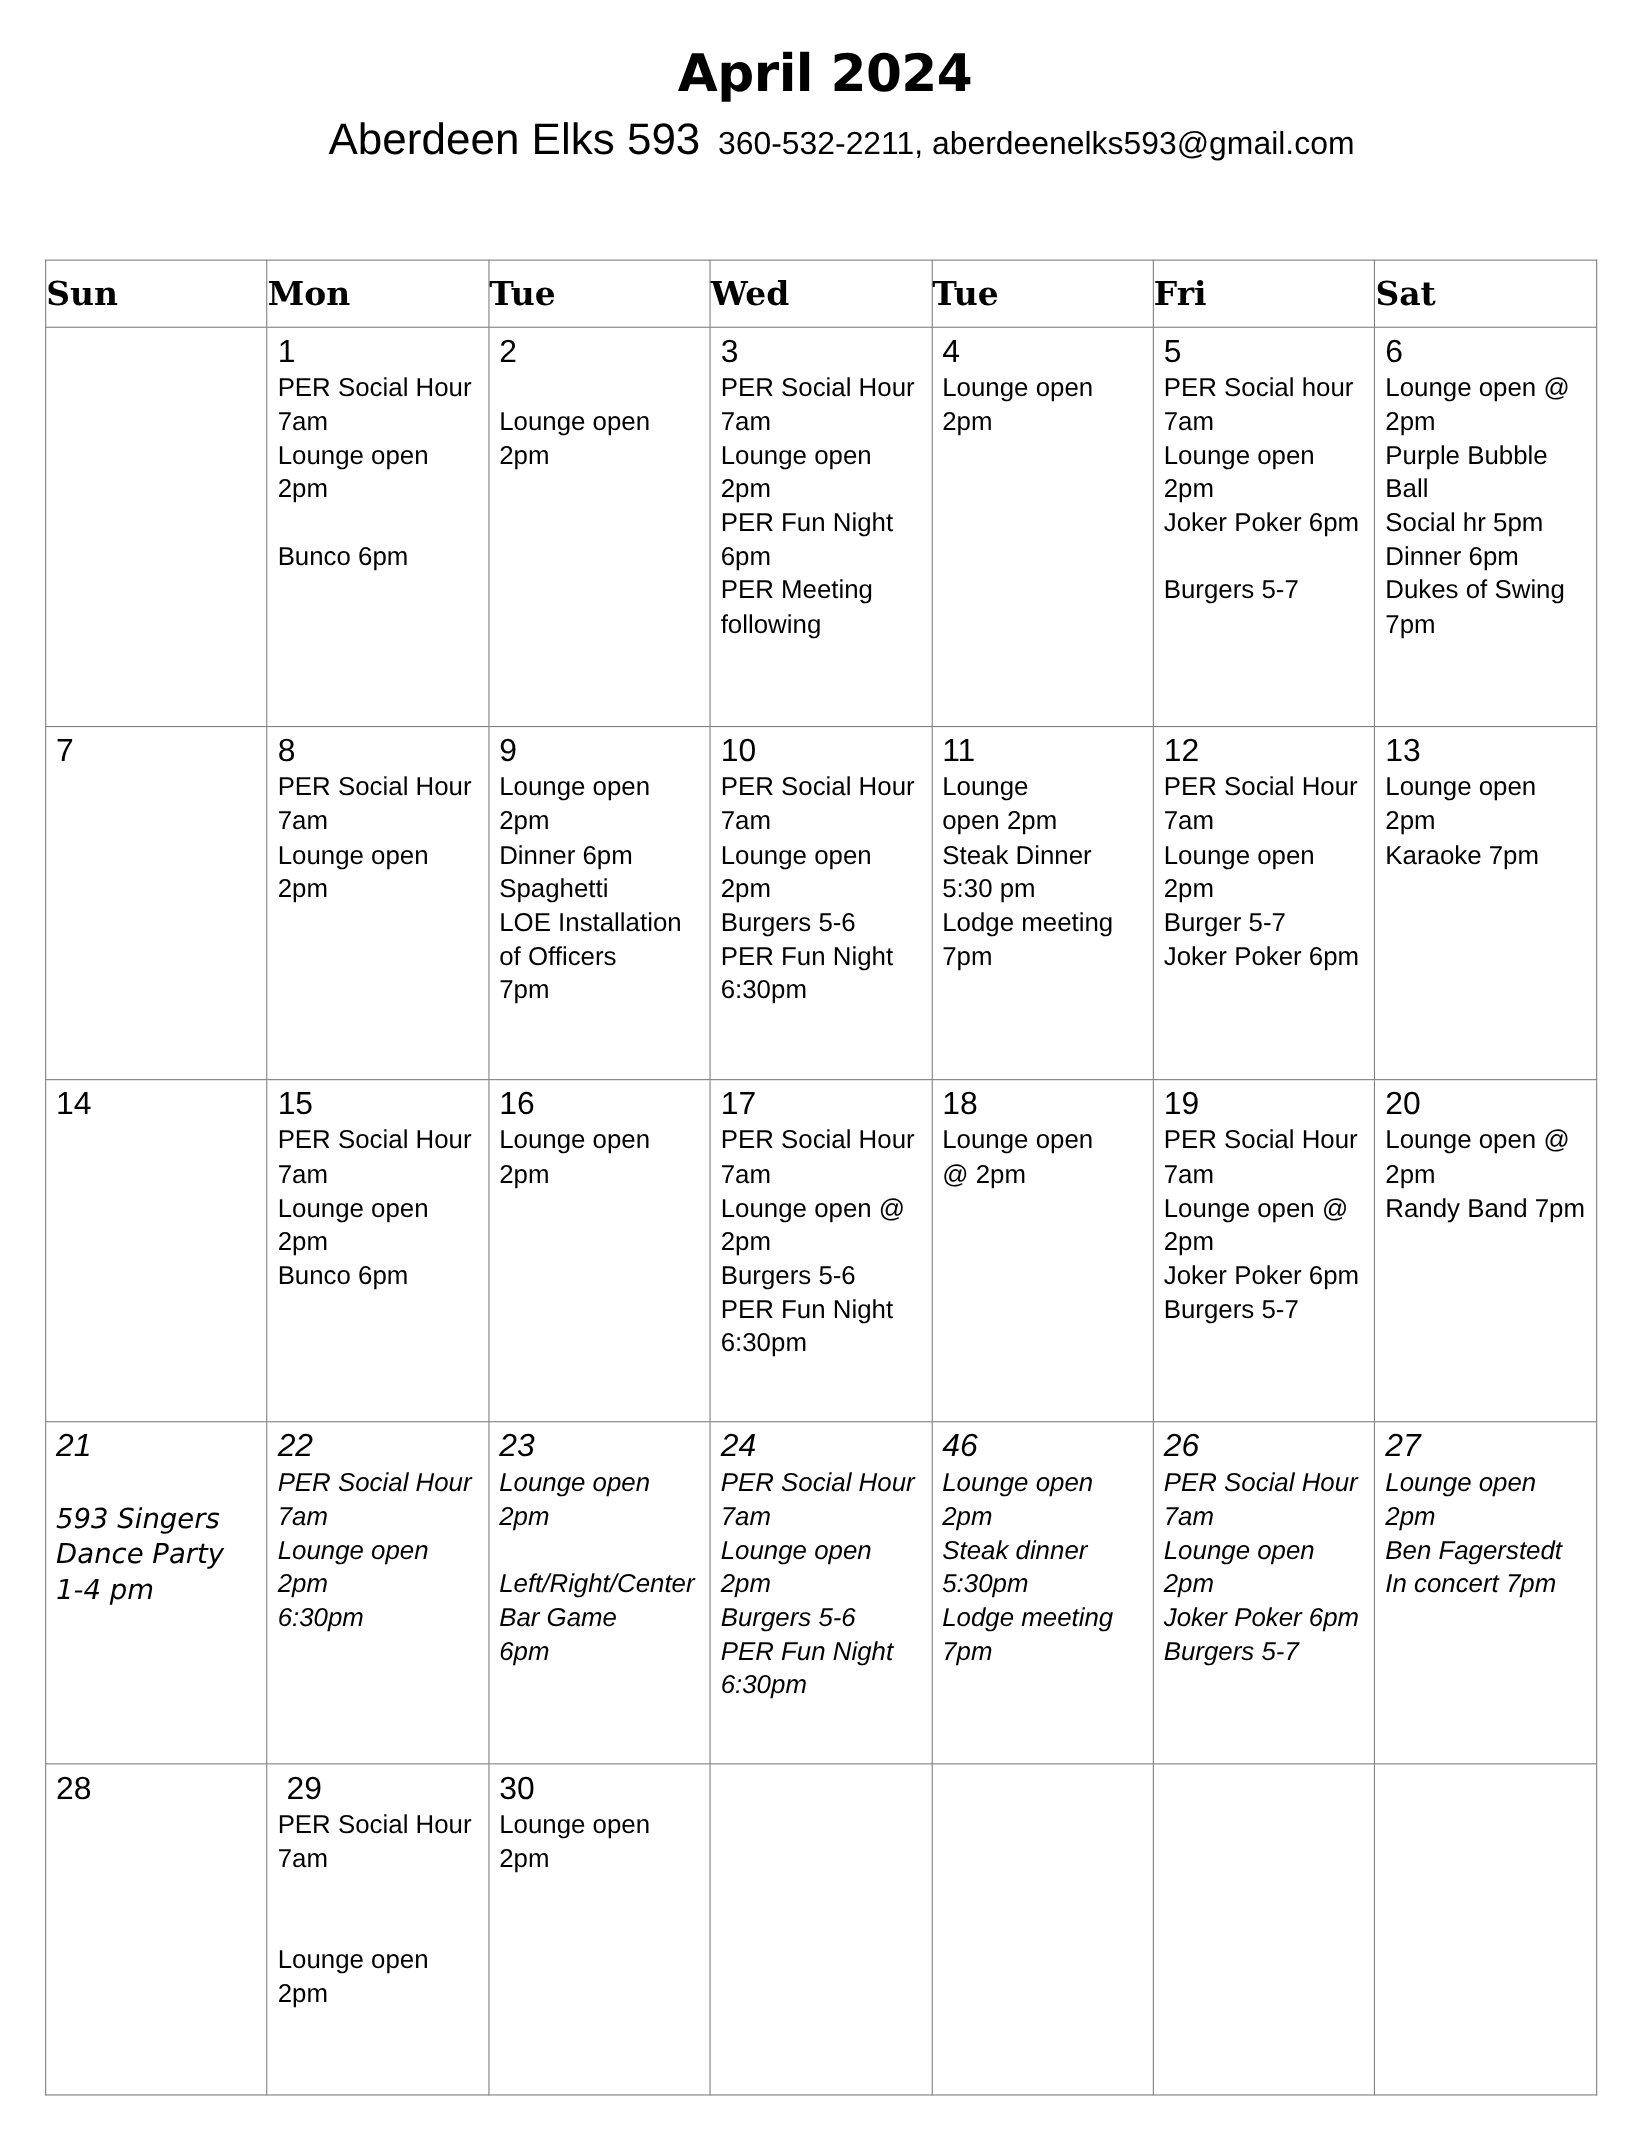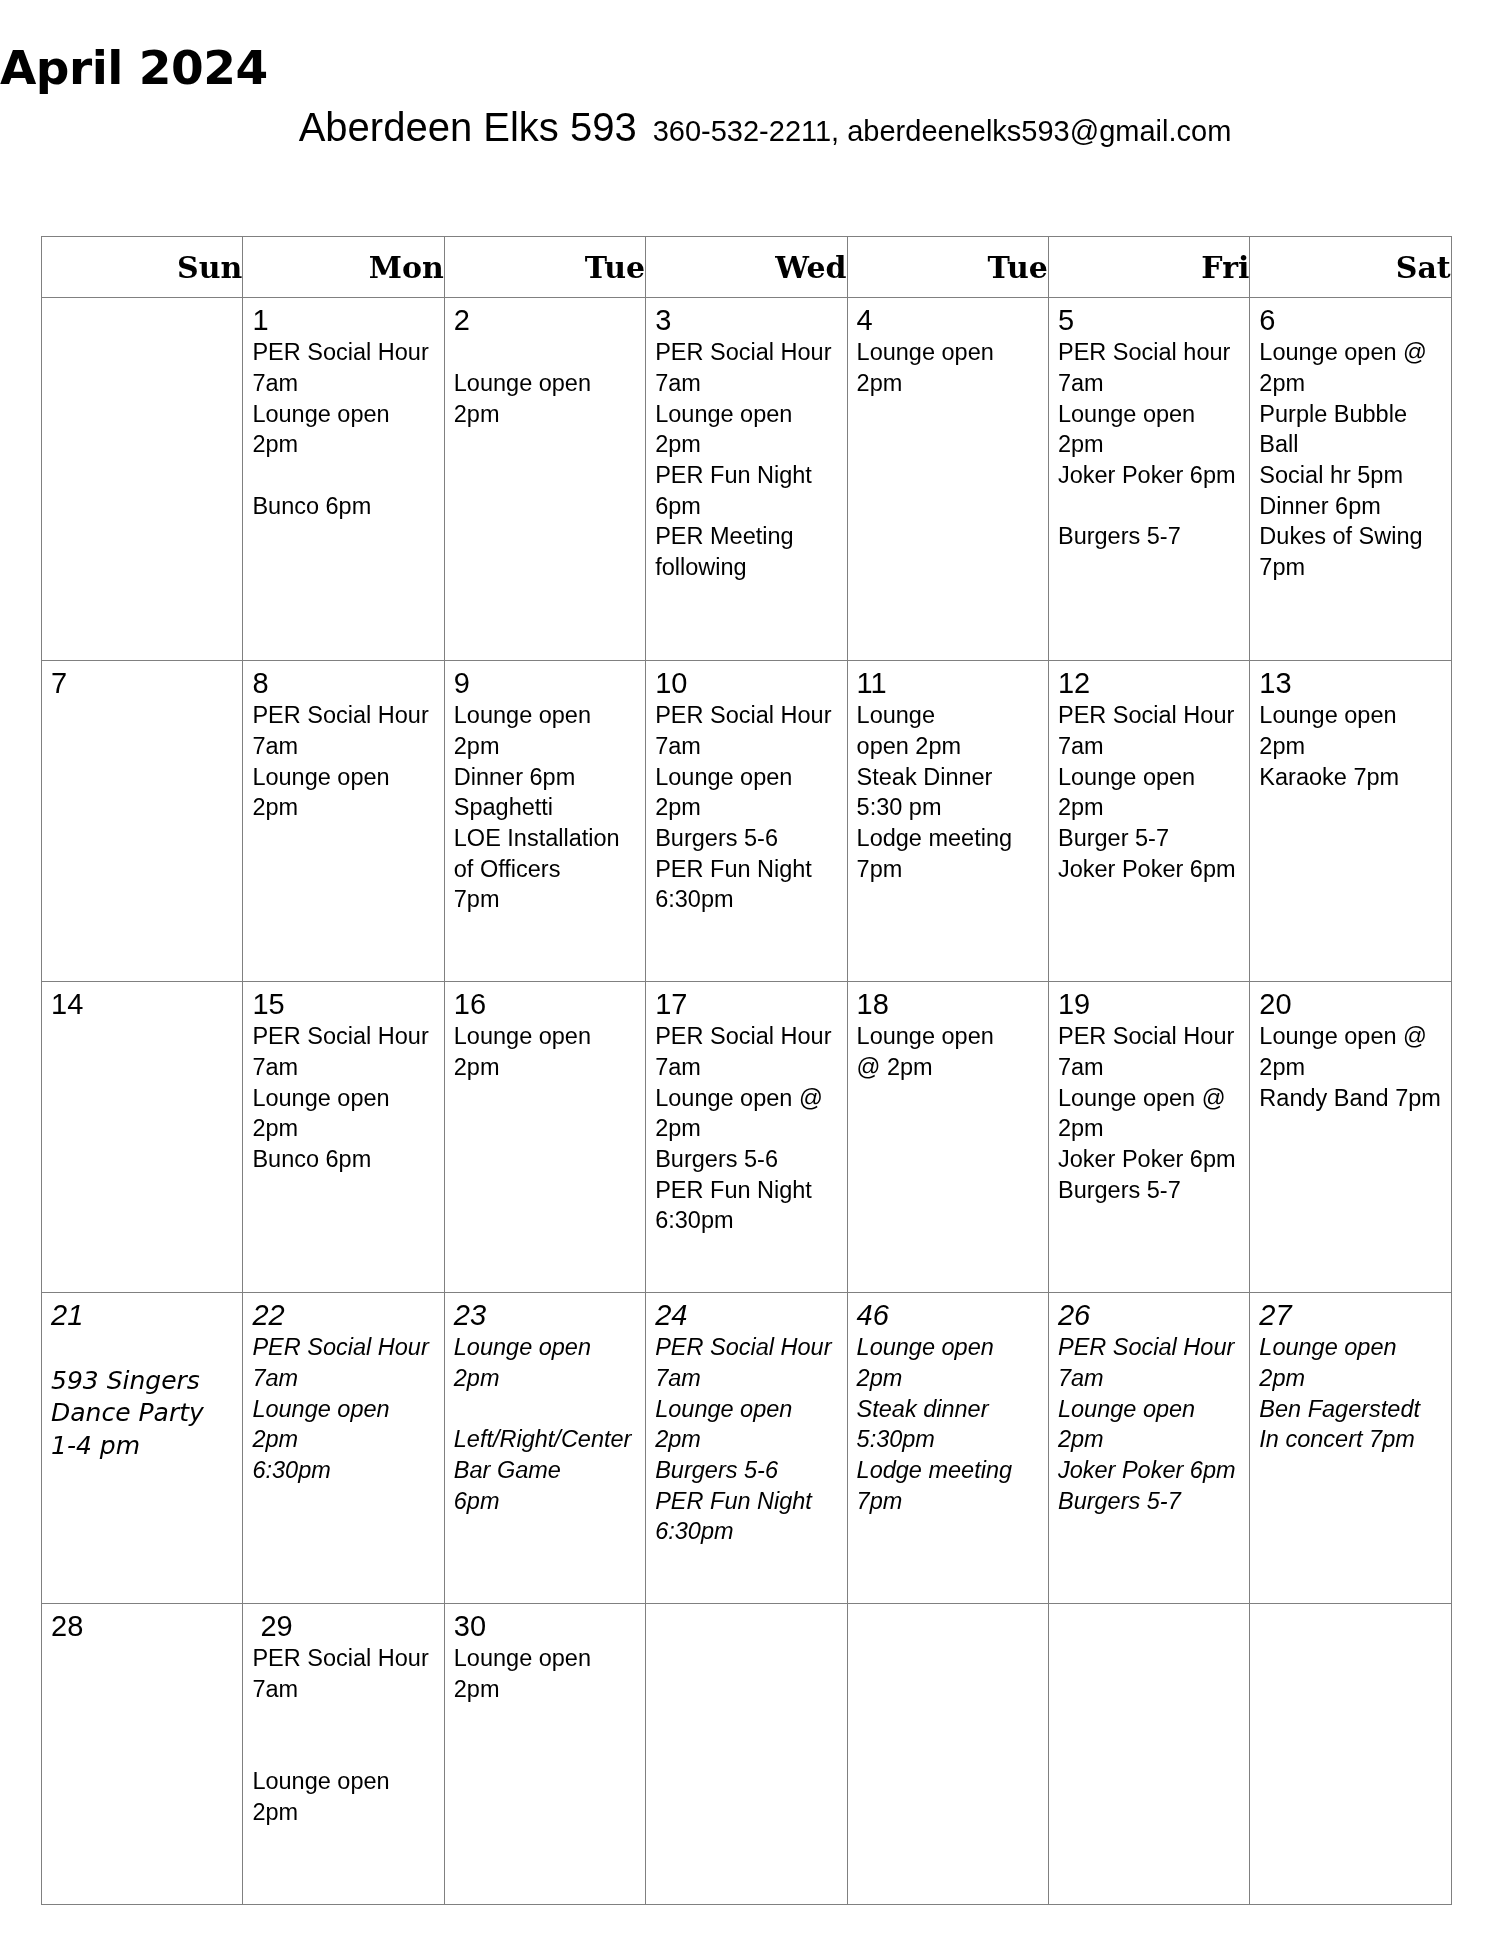--- a/index.html
+++ b/index.html
@@ -15,21 +15,21 @@
     -webkit-font-smoothing: antialiased;
   }
   .page {
     position: relative;
     width: 1500px;
     height: 1948px;
     box-sizing: border-box;
     padding: 0;
   }
   .title {
-    text-align: left;
+    text-align: center;
     font-family: "DejaVu Sans", sans-serif;
     font-weight: bold;
     font-size: 47px;
     letter-spacing: -0.5px;
     margin: 0;
     padding-top: 44px;
     line-height: 1.0;
   }
   .subtitle-row {
     display: flex;
@@ -65,21 +65,21 @@
   }
   table.calendar col { width: 201.4px; }
   table.calendar th,
   table.calendar td {
     border: 1.2px solid #808080;
     vertical-align: top;
     padding: 0;
   }
   table.calendar th {
     height: 60px;
-    text-align: right;
+    text-align: left;
     vertical-align: middle;
     font-family: "DejaVu Serif", serif;
     font-weight: bold;
     font-size: 30px;
     margin-top: 32px;
   }
   .daycell {
     position: relative;
     height: 100%;
     padding: 6px 8px 8px 9px;

